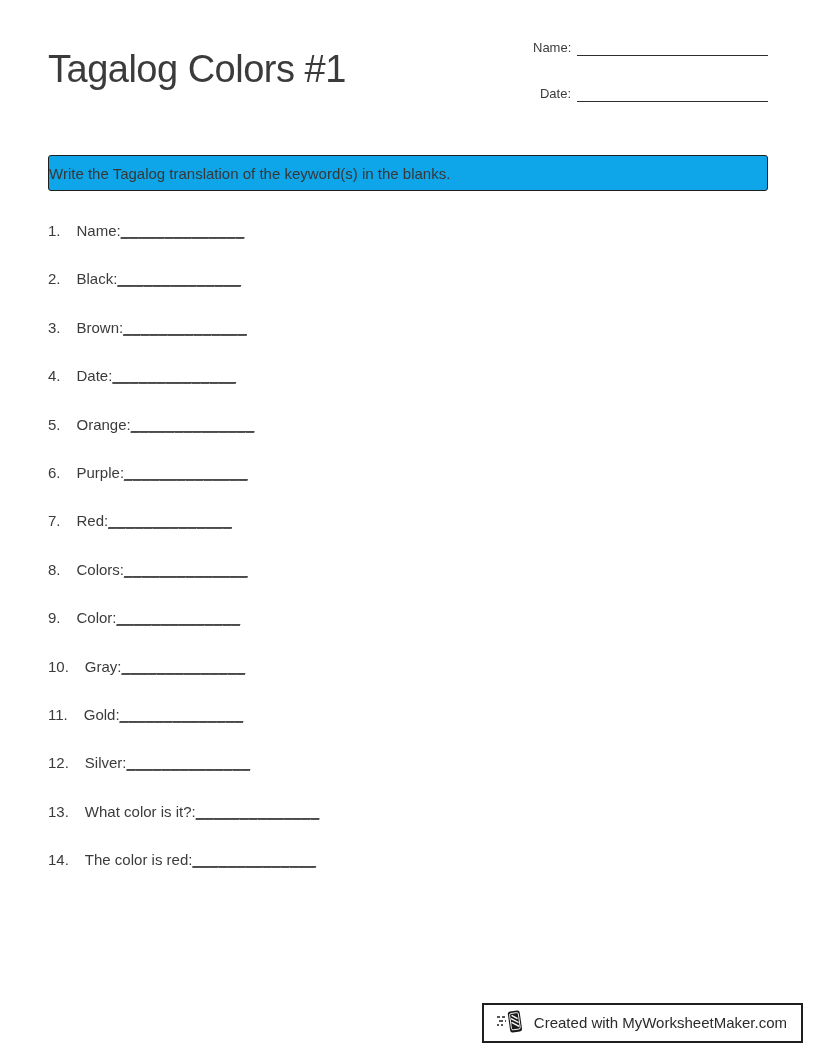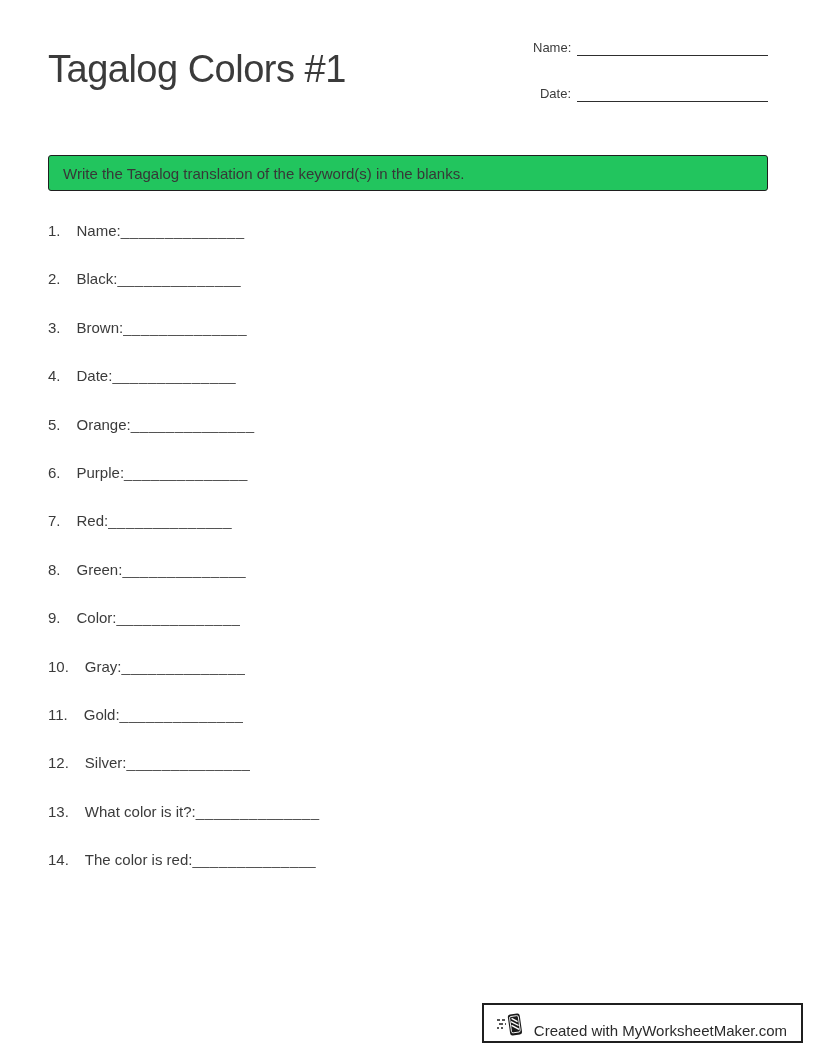--- a/index.html
+++ b/index.html
@@ -55,49 +55,48 @@
   .instruction-box {
     position: absolute;
     left: 48px;
     top: 155px;
     width: 720px;
     height: 36px;
     border: 1.5px solid #1f1f1f;
     border-radius: 3px;
     display: flex;
     align-items: center;
-    padding-left: 14px;
     font-size: 15px;
     color: #373737;
-    background: #22c55e;
+    background: #0ea5e9;
     text-align: right;
   }
   .q-list {
     position: absolute;
     left: 48px;
     top: 221px;
     display: flex;
     flex-direction: column;
     gap: 28.4px;
     font-size: 15px;
     line-height: 20px;
     color: #3b3b3b;
   }
   .q-row { display: flex; }
   .q-num { margin-right: 16px; white-space: nowrap; }
   .q-text { white-space: nowrap; }
-  .q-blank { white-space: nowrap; letter-spacing: 0.5px; color: #4a4a4a; }
+  .q-blank { white-space: nowrap; letter-spacing: 0.5px; color: #4a4a4a; text-decoration: underline; }
   .footer-box {
     position: absolute;
     right: 13px;
     bottom: 13px;
     height: 40px;
     border: 2px solid #1f1f1f;
     display: flex;
-    align-items: flex-end;
+    align-items: center;
     padding: 0 14px 2px 12px;
     background: #ffffff;
   }
   .footer-logo {
     width: 30px;
     height: 28px;
     margin-right: 8px;
     flex: 0 0 auto;
   }
   .footer-text {
@@ -159,21 +158,21 @@
       <span class="q-text">Purple:</span>
       <span class="q-blank">______________</span>
     </div>
     <div class="q-row">
       <span class="q-num">7.</span>
       <span class="q-text">Red:</span>
       <span class="q-blank">______________</span>
     </div>
     <div class="q-row">
       <span class="q-num">8.</span>
-      <span class="q-text">Green:</span>
+      <span class="q-text">Colors:</span>
       <span class="q-blank">______________</span>
     </div>
     <div class="q-row">
       <span class="q-num">9.</span>
       <span class="q-text">Color:</span>
       <span class="q-blank">______________</span>
     </div>
     <div class="q-row">
       <span class="q-num">10.</span>
       <span class="q-text">Gray:</span>

